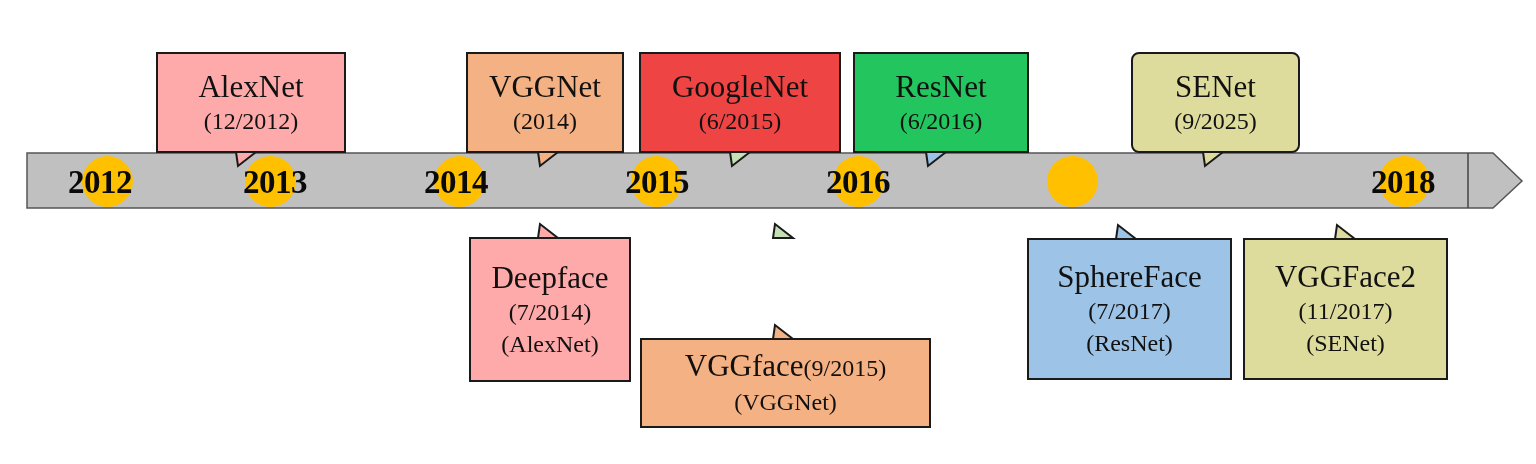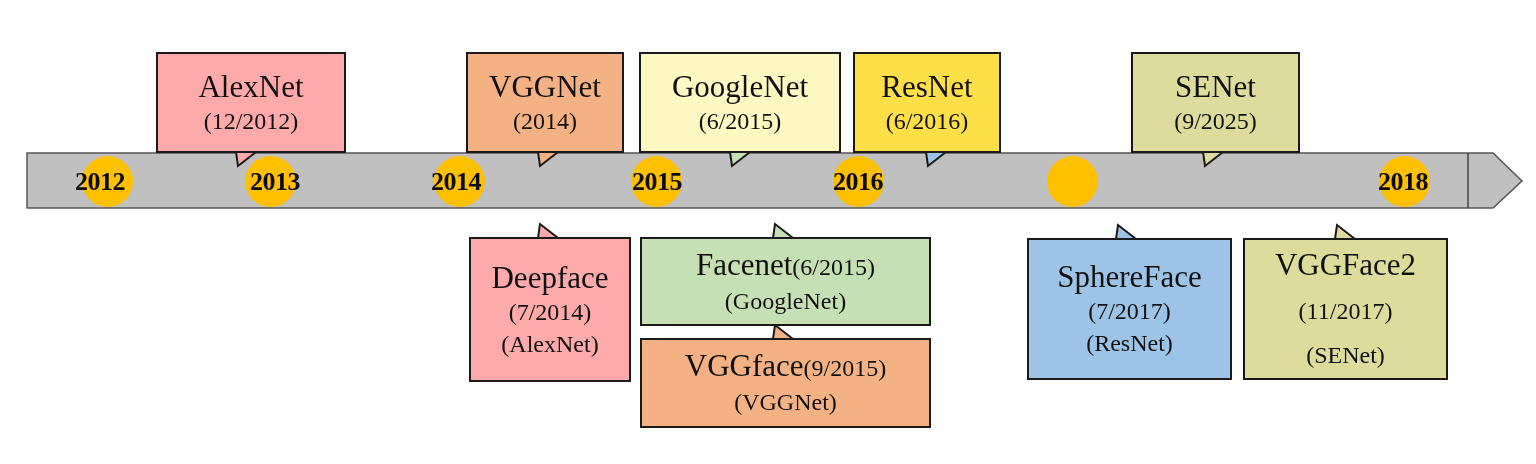--- a/index.html
+++ b/index.html
@@ -1,21 +1,21 @@
 <!DOCTYPE html>
 <html><head>
 <meta charset="utf-8">
 <style>
   html, body { margin:0; padding:0; background:#ffffff; }
   body { width:1536px; height:464px; position:relative; overflow:hidden;
          font-family:"Liberation Serif", "DejaVu Serif", serif; color:#111; }
   #stage { position:absolute; left:0; top:0; width:1536px; height:464px; }
   .bar-svg { position:absolute; left:0; top:0; }
   .year { position:absolute; top:157px; height:50px; width:120px; margin-left:-60px;
-          text-align:center; line-height:50px; font-weight:bold; font-size:26px;
+          text-align:center; line-height:50px; font-weight:bold; font-size:33px;
           color:#0a0a0a; letter-spacing:-0.5px; }
   .circle { position:absolute; top:156px; width:51px; height:51px; margin-left:-25px;
             border-radius:50%; background:#FFC000; }
   .box { position:absolute; box-sizing:border-box; border:2.5px solid #1a1a1a;
          display:flex; flex-direction:column; align-items:center; justify-content:center;
          text-align:center; }
   .box .t { font-size:31px; line-height:36px; white-space:nowrap; }
   .box .s { font-size:24px; line-height:32px; white-space:nowrap; }
   .box .t .inl { font-size:24px; }
 </style>
@@ -60,54 +60,50 @@
   </svg>
 
   <div class="box" style="left:156px; top:52px; width:190px; height:101px; background:#FFAAAA;">
     <div class="t">AlexNet</div>
     <div class="s">(12/2012)</div>
   </div>
   <div class="box" style="left:466px; top:52px; width:158px; height:101px; background:#F4B183;">
     <div class="t">VGGNet</div>
     <div class="s">(2014)</div>
   </div>
-  <div class="box" style="left:639px; top:52px; width:202px; height:101px; background:#fef9c3;">
+  <div class="box" style="left:639px; top:52px; width:202px; height:101px; background:#ef4444;">
     <div class="t">GoogleNet</div>
     <div class="s">(6/2015)</div>
   </div>
-  <div class="box" style="left:853px; top:52px; width:148px; height:101px; background:#fde047;">
+  <div class="box" style="left:853px; top:52px; width:176px; height:101px; background:#22c55e;">
     <div class="t">ResNet</div>
     <div class="s">(6/2016)</div>
   </div>
-  <div class="box" style="left:1131px; top:52px; width:169px; height:101px; background:#DEDC9C;">
+  <div class="box" style="left:1131px; top:52px; width:169px; height:101px; background:#DEDC9C;border-radius:8px;">
     <div class="t">SENet</div>
     <div class="s">(9/2025)</div>
   </div>
 
   <div class="box" style="left:469px; top:237px; width:162px; height:145px; background:#FFAAAA;">
     <div class="t">Deepface</div>
     <div class="s">(7/2014)</div>
     <div class="s">(AlexNet)</div>
   </div>
 
-  <div class="box" style="left:640px; top:237px; width:291px; height:89px; background:#C5E0B4;">
-    <div class="t"><span>Facenet</span><span class="inl">(6/2015)</span></div>
-    <div class="s">(GoogleNet)</div>
-  </div>
 
   <div class="box" style="left:640px; top:338px; width:291px; height:90px; background:#F4B183;">
     <div class="t"><span>VGGface</span><span class="inl">(9/2015)</span></div>
     <div class="s">(VGGNet)</div>
   </div>
 
   <div class="box" style="left:1027px; top:238px; width:205px; height:142px; background:#9DC3E6;">
     <div class="t">SphereFace</div>
     <div class="s">(7/2017)</div>
     <div class="s">(ResNet)</div>
   </div>
 
-  <div class="box" style="left:1243px; top:238px; width:205px; height:142px; background:#DEDC9C;gap:12px;">
+  <div class="box" style="left:1243px; top:238px; width:205px; height:142px; background:#DEDC9C;">
     <div class="t">VGGFace2</div>
     <div class="s">(11/2017)</div>
     <div class="s">(SENet)</div>
   </div>
 
 </div>
 
 </body></html>

